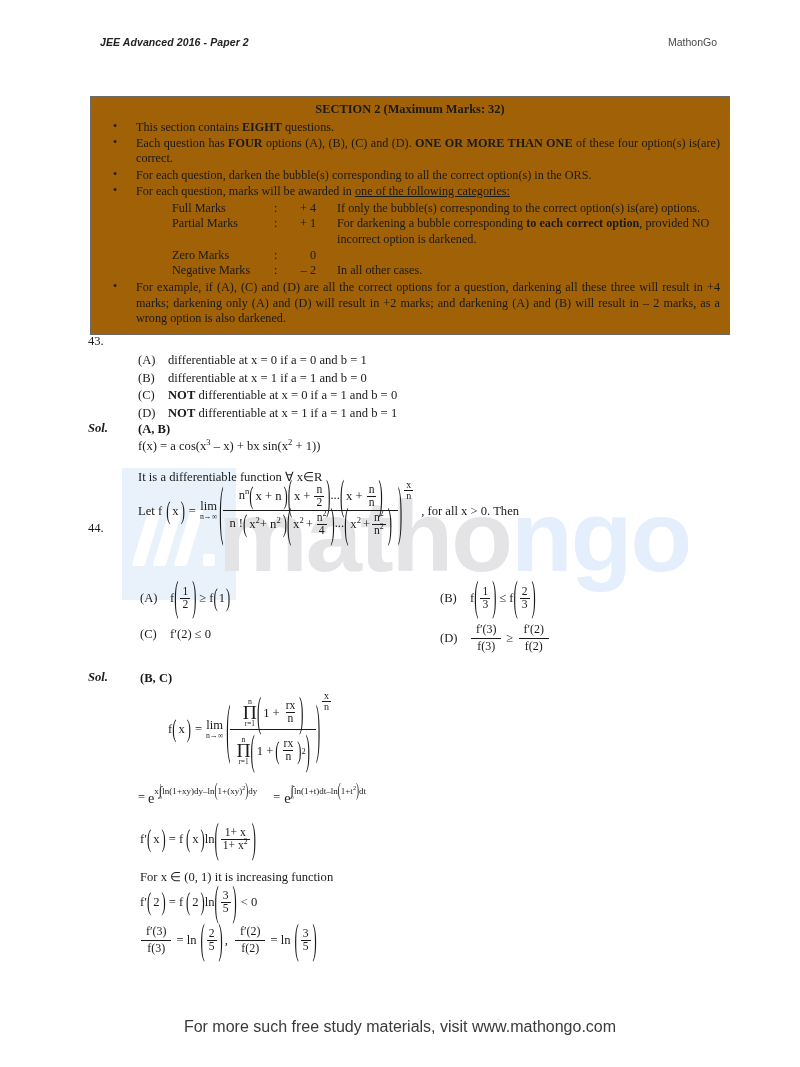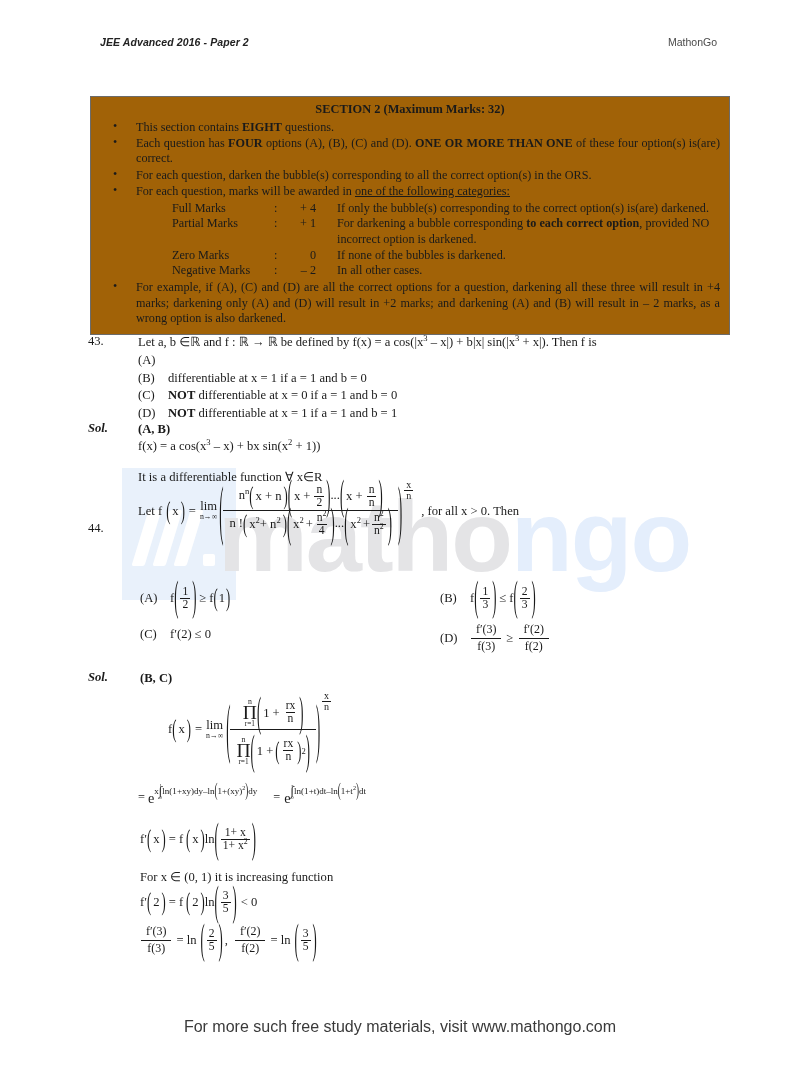--- a/index.html
+++ b/index.html
@@ -149,61 +149,52 @@
     <ul class="bullets">
       <li><span>This section contains </span><b>EIGHT</b><span> questions.</span></li>
       <li><span>Each question has </span><b>FOUR</b><span> options (A), (B), (C) and (D). </span><b>ONE OR MORE THAN ONE</b><span> of these four option(s) is(are) correct.</span></li>
       <li>For each question, darken the bubble(s) corresponding to all the correct option(s) in the ORS.</li>
       <li><span>For each question, marks will be awarded in </span><span class="u">one of the following categories:</span>
         <div class="marks">
           <div class="mrow">
             <div class="m-name">Full Marks</div>
             <div class="m-colon">:</div>
             <div class="m-val">+ 4</div>
-            <div class="m-desc">If only the bubble(s) corresponding to the correct option(s) is(are) darkened.</div>
+            <div class="m-desc">If only the bubble(s) corresponding to the correct option(s) is(are) options.</div>
           </div>
           <div class="mrow">
             <div class="m-name">Partial Marks</div>
             <div class="m-colon">:</div>
             <div class="m-val">+ 1</div>
             <div class="m-desc jt"><span>For darkening a bubble corresponding </span><b>to each correct option</b><span>, provided NO</span></div>
           </div>
           <div class="m-cont">incorrect option is darkened.</div>
           <div class="mrow">
             <div class="m-name">Zero Marks</div>
             <div class="m-colon">:</div>
             <div class="m-val">0</div>
-            <div class="m-desc">If none of the bubbles is darkened.</div>
           </div>
           <div class="mrow">
             <div class="m-name">Negative Marks</div>
             <div class="m-colon">:</div>
             <div class="m-val">– 2</div>
             <div class="m-desc">In all other cases.</div>
           </div>
         </div>
       </li>
       <li>For example, if (A), (C) and (D) are all the correct options for a question, darkening all these three will result in +4 marks; darkening only (A) and (D) will result in +2 marks; and darkening (A) and (B) will result in – 2 marks, as a wrong option is also darkened.</li>
     </ul>
   </div>
 
   <div class="qnum" style="left:88px; top:334px;">43.</div>
-  <div class="qbody" style="left:138px; top:334px; width:570px;">
-    <span>Let a, b</span>
-    <span>∈</span><span class="bb">ℝ</span>
-    <span>and f :</span>
-    <span class="bb">ℝ</span>
-    <span>→</span>
-    <span class="bb">ℝ</span>
-    <span>be defined by f(x) = a cos(|x</span><sup>3</sup><span> – x|) + b|x| sin(|x</span><sup>3</sup><span> + x|). Then f is</span>
-  </div>
 
   <div class="opts" style="left:138px; top:352px; width:560px; line-height:1.39;">
     <div class="opt">
         <span class="lbl">(A)</span>
+        <span>differentiable at x = 0 if a = 0 and b = 1</span>
       </div>
     <div class="opt">
         <span class="lbl">(B)</span>
         <span>differentiable at x = 1 if a = 1 and b = 0</span>
       </div>
     <div class="opt">
         <span class="lbl">(C)</span>
         <span><b>NOT</b><span> differentiable at x = 0 if a = 1 and b = 0</span></span>
       </div>
     <div class="opt">

